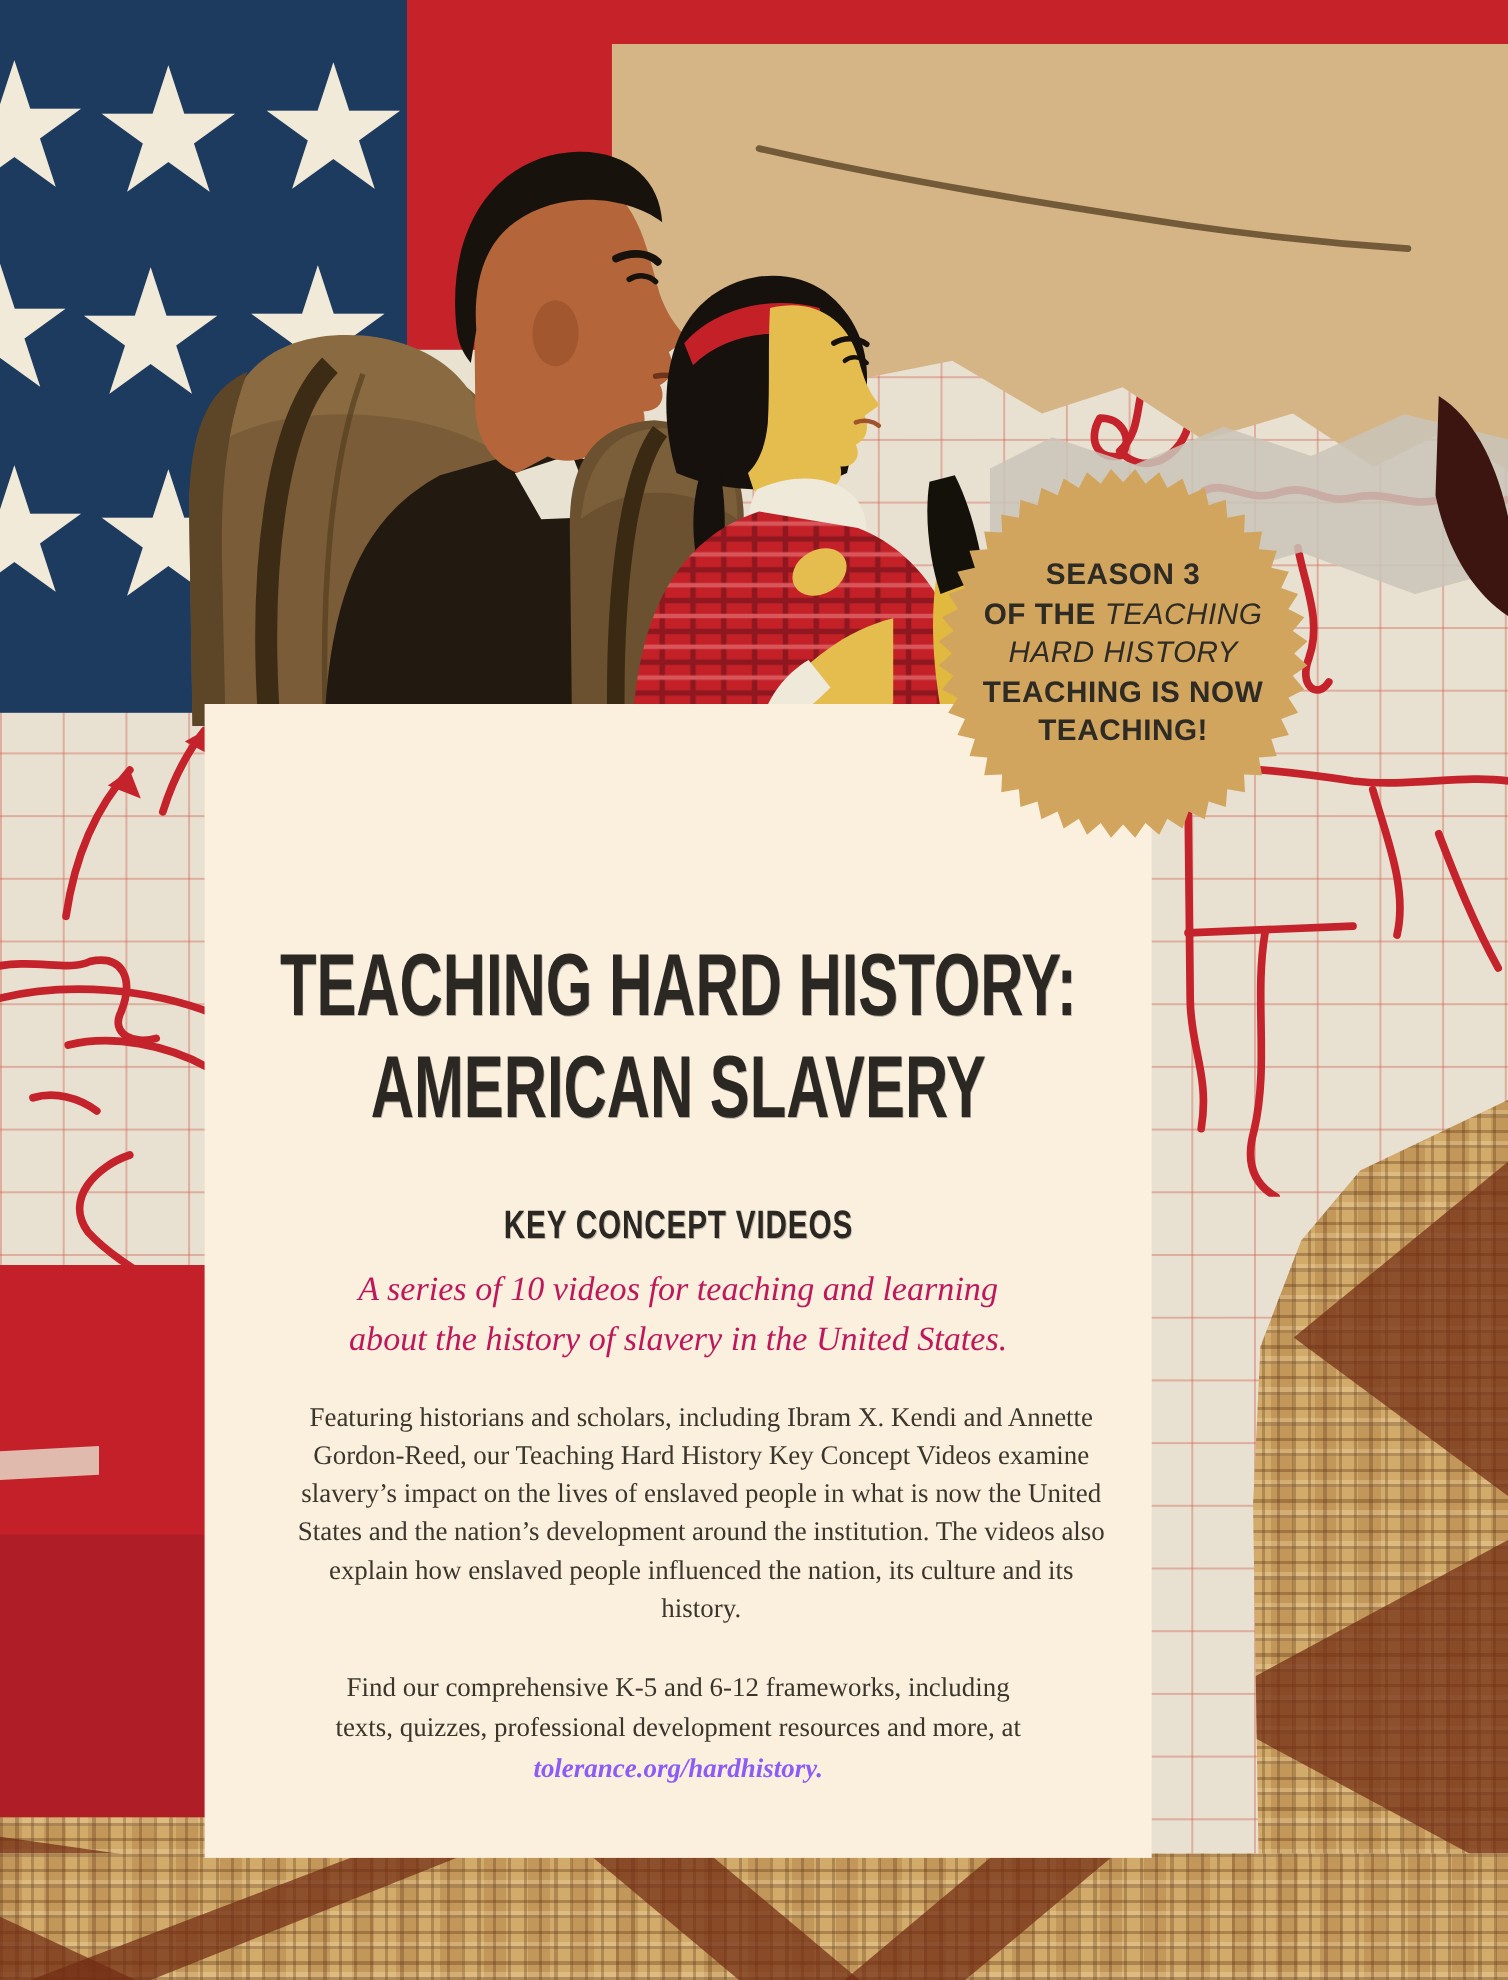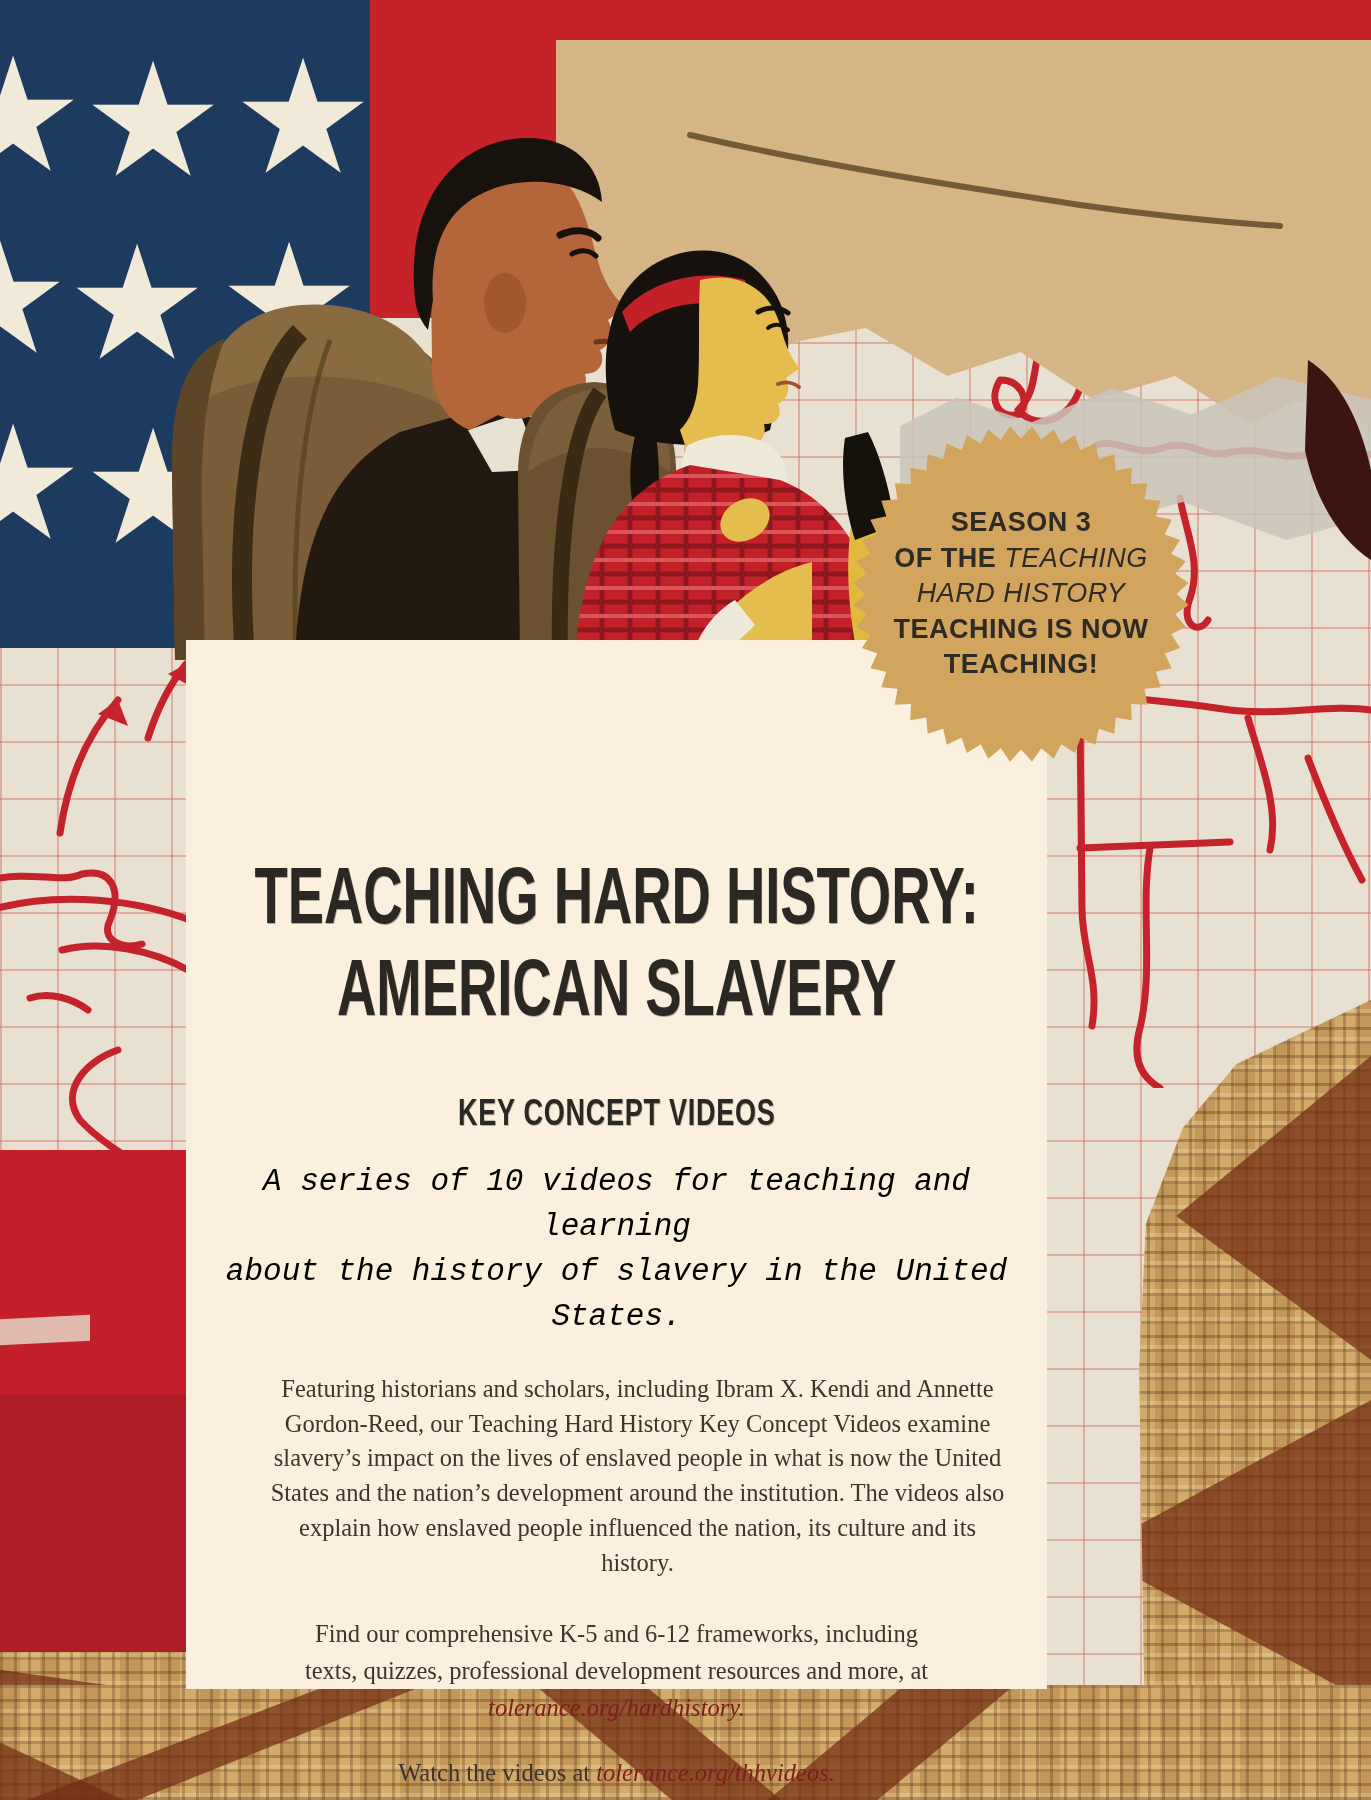--- a/index.html
+++ b/index.html
@@ -61,28 +61,28 @@
 
   
   .panel{left:186px;top:640px;width:861px;height:1049px;background:#fbf0de;
     display:flex;flex-direction:column;align-items:center;text-align:center;color:#2b2824;}
   .title-line{font-weight:700;font-size:80px;line-height:92px;white-space:nowrap;
     transform:scaleX(.68);letter-spacing:0;color:#2b2824;
     font-family:"Liberation Sans",sans-serif;text-shadow:1px 1px 0 rgba(43,40,36,.35);}
   .title-wrap{margin-top:210px;}
   .subtitle{margin-top:58px;font-weight:700;font-size:36px;white-space:nowrap;
     transform:scaleX(.75);letter-spacing:1px;text-shadow:1px 1px 0 rgba(43,40,36,.3);}
-  .lede{margin-top:26px;font-family:Liberation Mono, monospace;font-style:italic;
-    font-size:31px;line-height:1.45;color:#000000;white-space:pre-line;}
+  .lede{margin-top:16px;font-family:Liberation Serif, serif;font-style:italic;
+    font-size:31px;line-height:1.45;color:#be185d;white-space:pre-line;}
   .body-par{margin-top:32px;font-family:"Liberation Serif",serif;font-size:24.5px;
     line-height:1.42;max-width:742px;color:#3b352c;margin-left:42px;}
   .cta-par{margin-top:36px;font-family:"Liberation Serif",serif;font-size:24.5px;
     line-height:1.5;max-width:640px;color:#3b352c;}
   .watch-par{margin-top:32px;font-family:"Liberation Serif",serif;font-size:24.5px;color:#3b352c;}
-  .link{font-weight:400;font-style:italic;color:#7f1d1d;}
+  .link{font-weight:700;font-style:italic;color:#8b5cf6;}
 
   
   .badge{left:853px;top:426px;width:336px;height:336px;background:#d2a55f;
     display:flex;flex-direction:column;justify-content:center;align-items:center;
     text-align:center;color:#2e2a24;font-weight:700;font-size:27px;line-height:1.32;
     letter-spacing:.5px;}
   .badge .em{font-style:italic;font-weight:400;}
   .badge-line{white-space:nowrap;}
 </style>
 </head>
@@ -224,21 +224,20 @@
   <div class="abs panel">
     <div class="title-wrap">
       <div class="title-line">TEACHING HARD HISTORY:</div>
       <div class="title-line">AMERICAN SLAVERY</div>
     </div>
     <div class="subtitle">KEY CONCEPT VIDEOS</div>
     <div class="lede">A series of 10 videos for teaching and learning
 about the history of slavery in the United States.</div>
     <div class="body-par">Featuring historians and scholars, including Ibram X. Kendi and Annette Gordon-Reed, our Teaching Hard History Key Concept Videos examine slavery’s impact on the lives of enslaved people in what is now the United States and the nation’s development around the institution. The videos also explain how enslaved people influenced the nation, its culture and its history.</div>
     <div class="cta-par"><span>Find our comprehensive K-5 and 6-12 frameworks, including texts, quizzes, professional development resources and more, at </span><span class="link">tolerance.org/hardhistory.</span></div>
-    <div class="watch-par"><span>Watch the videos at </span><span class="link">tolerance.org/thhvideos.</span></div>
   </div>
 
   <div class="abs badge" style="clip-path: polygon(96.3% 50%, 99.89% 53.27%, 95.9% 56.04%, 99.04% 59.75%, 94.72% 61.98%, 97.35% 66.07%, 92.78% 67.72%, 94.84% 72.11%, 90.1% 73.15%, 91.57% 77.78%, 86.73% 78.19%, 87.59% 82.97%, 82.74% 82.74%, 82.97% 87.59%, 78.19% 86.73%, 77.78% 91.57%, 73.15% 90.1%, 72.11% 94.84%, 67.72% 92.78%, 66.07% 97.35%, 61.98% 94.72%, 59.75% 99.04%, 56.04% 95.9%, 53.27% 99.89%, 50% 96.3%, 46.73% 99.89%, 43.96% 95.9%, 40.25% 99.04%, 38.02% 94.72%, 33.93% 97.35%, 32.28% 92.78%, 27.89% 94.84%, 26.85% 90.1%, 22.22% 91.57%, 21.81% 86.73%, 17.03% 87.59%, 17.26% 82.74%, 12.41% 82.97%, 13.27% 78.19%, 8.43% 77.78%, 9.9% 73.15%, 5.16% 72.11%, 7.22% 67.72%, 2.65% 66.07%, 5.28% 61.98%, 0.96% 59.75%, 4.1% 56.04%, 0.11% 53.27%, 3.7% 50%, 0.11% 46.73%, 4.1% 43.96%, 0.96% 40.25%, 5.28% 38.02%, 2.65% 33.93%, 7.22% 32.28%, 5.16% 27.89%, 9.9% 26.85%, 8.43% 22.22%, 13.27% 21.81%, 12.41% 17.03%, 17.26% 17.26%, 17.03% 12.41%, 21.81% 13.27%, 22.22% 8.43%, 26.85% 9.9%, 27.89% 5.16%, 32.28% 7.22%, 33.93% 2.65%, 38.02% 5.28%, 40.25% 0.96%, 43.96% 4.1%, 46.73% 0.11%, 50% 3.7%, 53.27% 0.11%, 56.04% 4.1%, 59.75% 0.96%, 61.98% 5.28%, 66.07% 2.65%, 67.72% 7.22%, 72.11% 5.16%, 73.15% 9.9%, 77.78% 8.43%, 78.19% 13.27%, 82.97% 12.41%, 82.74% 17.26%, 87.59% 17.03%, 86.73% 21.81%, 91.57% 22.22%, 90.1% 26.85%, 94.84% 27.89%, 92.78% 32.28%, 97.35% 33.93%, 94.72% 38.02%, 99.04% 40.25%, 95.9% 43.96%, 99.89% 46.73%);">
     <div class="badge-line">SEASON 3</div>
     <div class="badge-line"><span>OF THE </span><span class="em">TEACHING</span></div>
     <div class="badge-line em">HARD HISTORY</div>
     <div class="badge-line"><span style="font-weight:700">TEACHING</span><span> IS NOW</span></div>
     <div class="badge-line">TEACHING!</div>
   </div>
 

